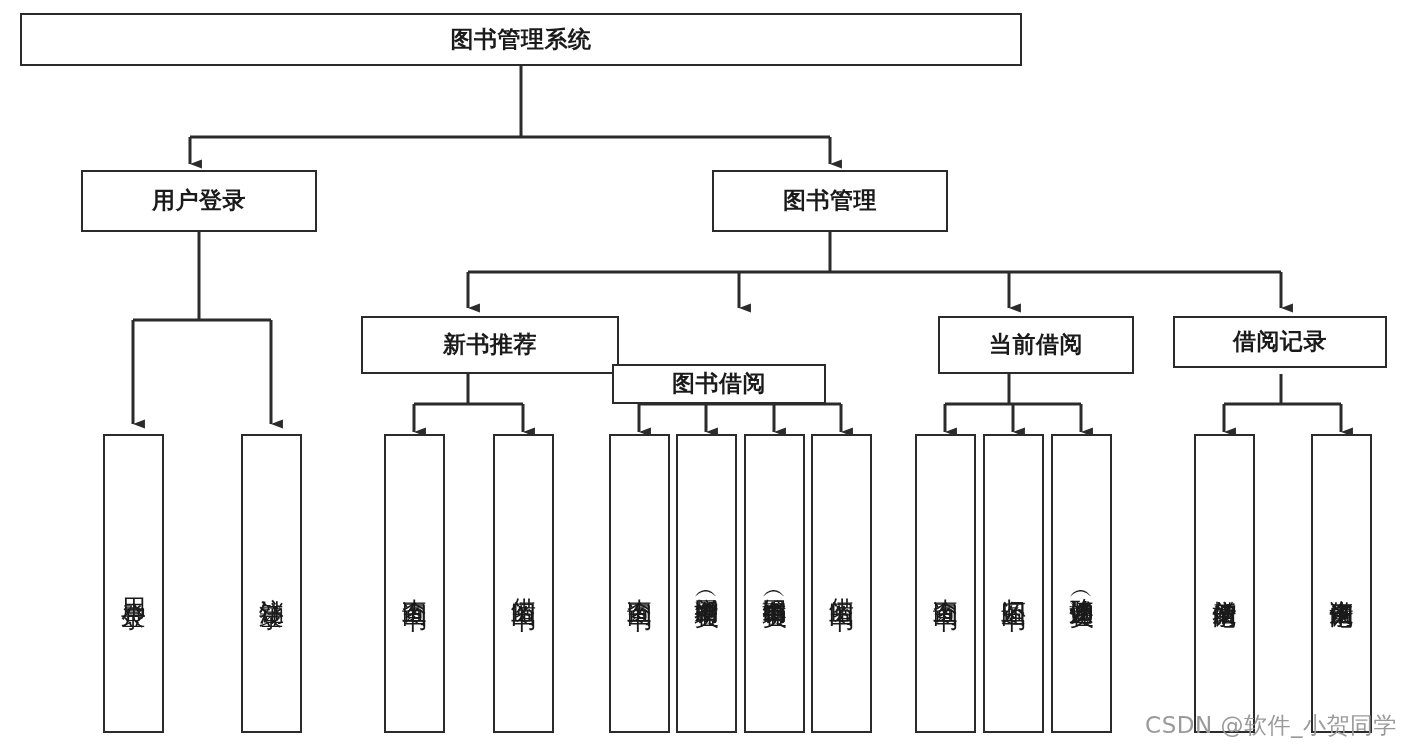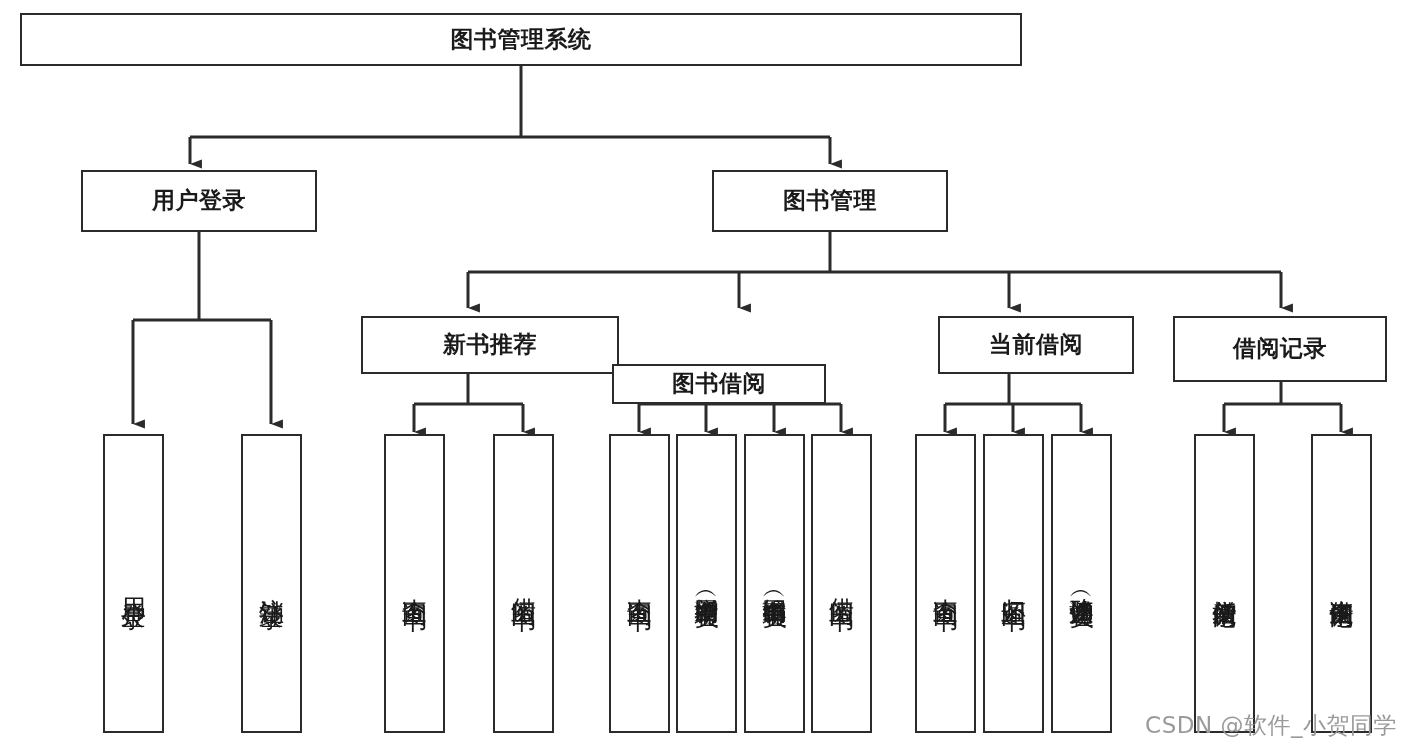--- a/index.html
+++ b/index.html
@@ -150,21 +150,21 @@
 
   <div class="node horiz" style="left:361px; top:316px; width:258px; height:58px;">
     <span class="label">新书推荐</span>
   </div>
   <div class="node horiz" style="left:612px; top:316px; width:214px; height:40px;margin-top:48px;">
     <span class="label">图书借阅</span>
   </div>
   <div class="node horiz" style="left:902px; top:316px; width:196px; height:58px;margin-left:36px;">
     <span class="label">当前借阅</span>
   </div>
-  <div class="node horiz" style="left:1173px; top:316px; width:214px; height:66px;justify-content:center;">
+  <div class="node horiz" style="left:1173px; top:316px; width:214px; height:52px;justify-content:center;">
     <span class="label">借阅记录</span>
   </div>
 
   <div class="node vert" style="left:103px; top:434px; width:61px; height:299px;">
     <span class="label">用户登录</span>
   </div>
   <div class="node vert" style="left:241px; top:434px; width:61px; height:299px;">
     <span class="label">注销登录</span>
   </div>
 

